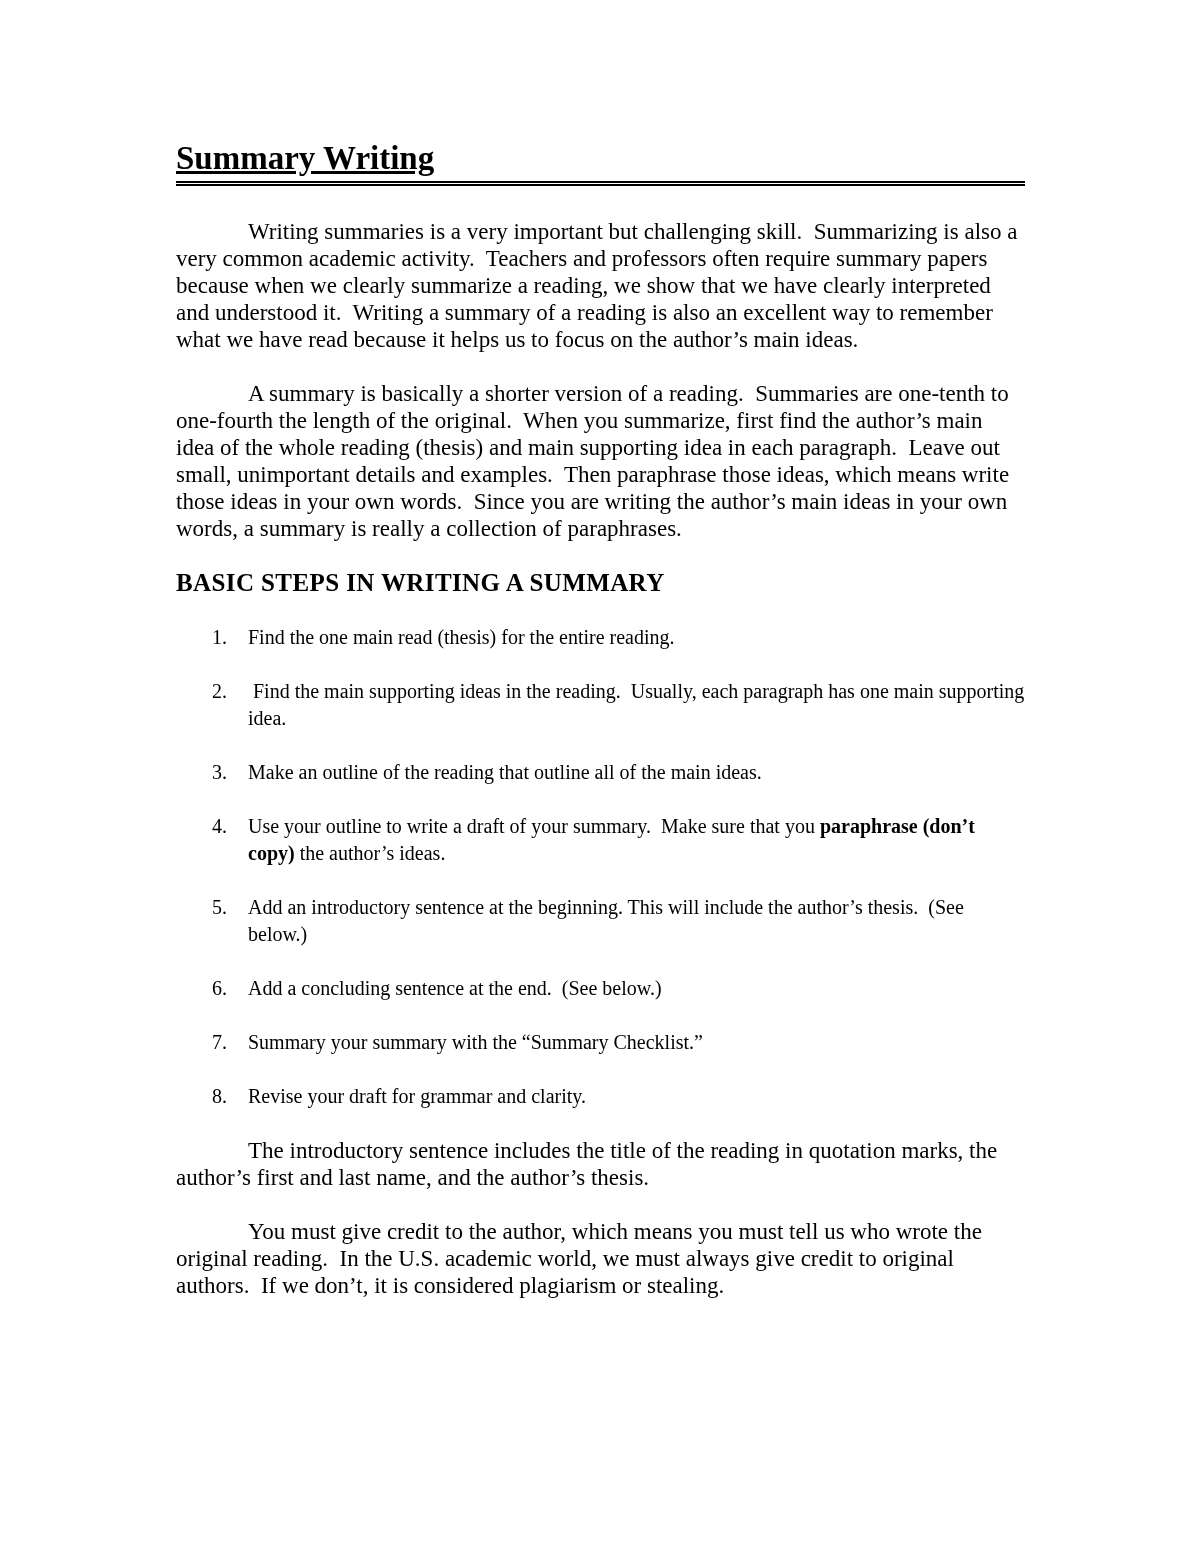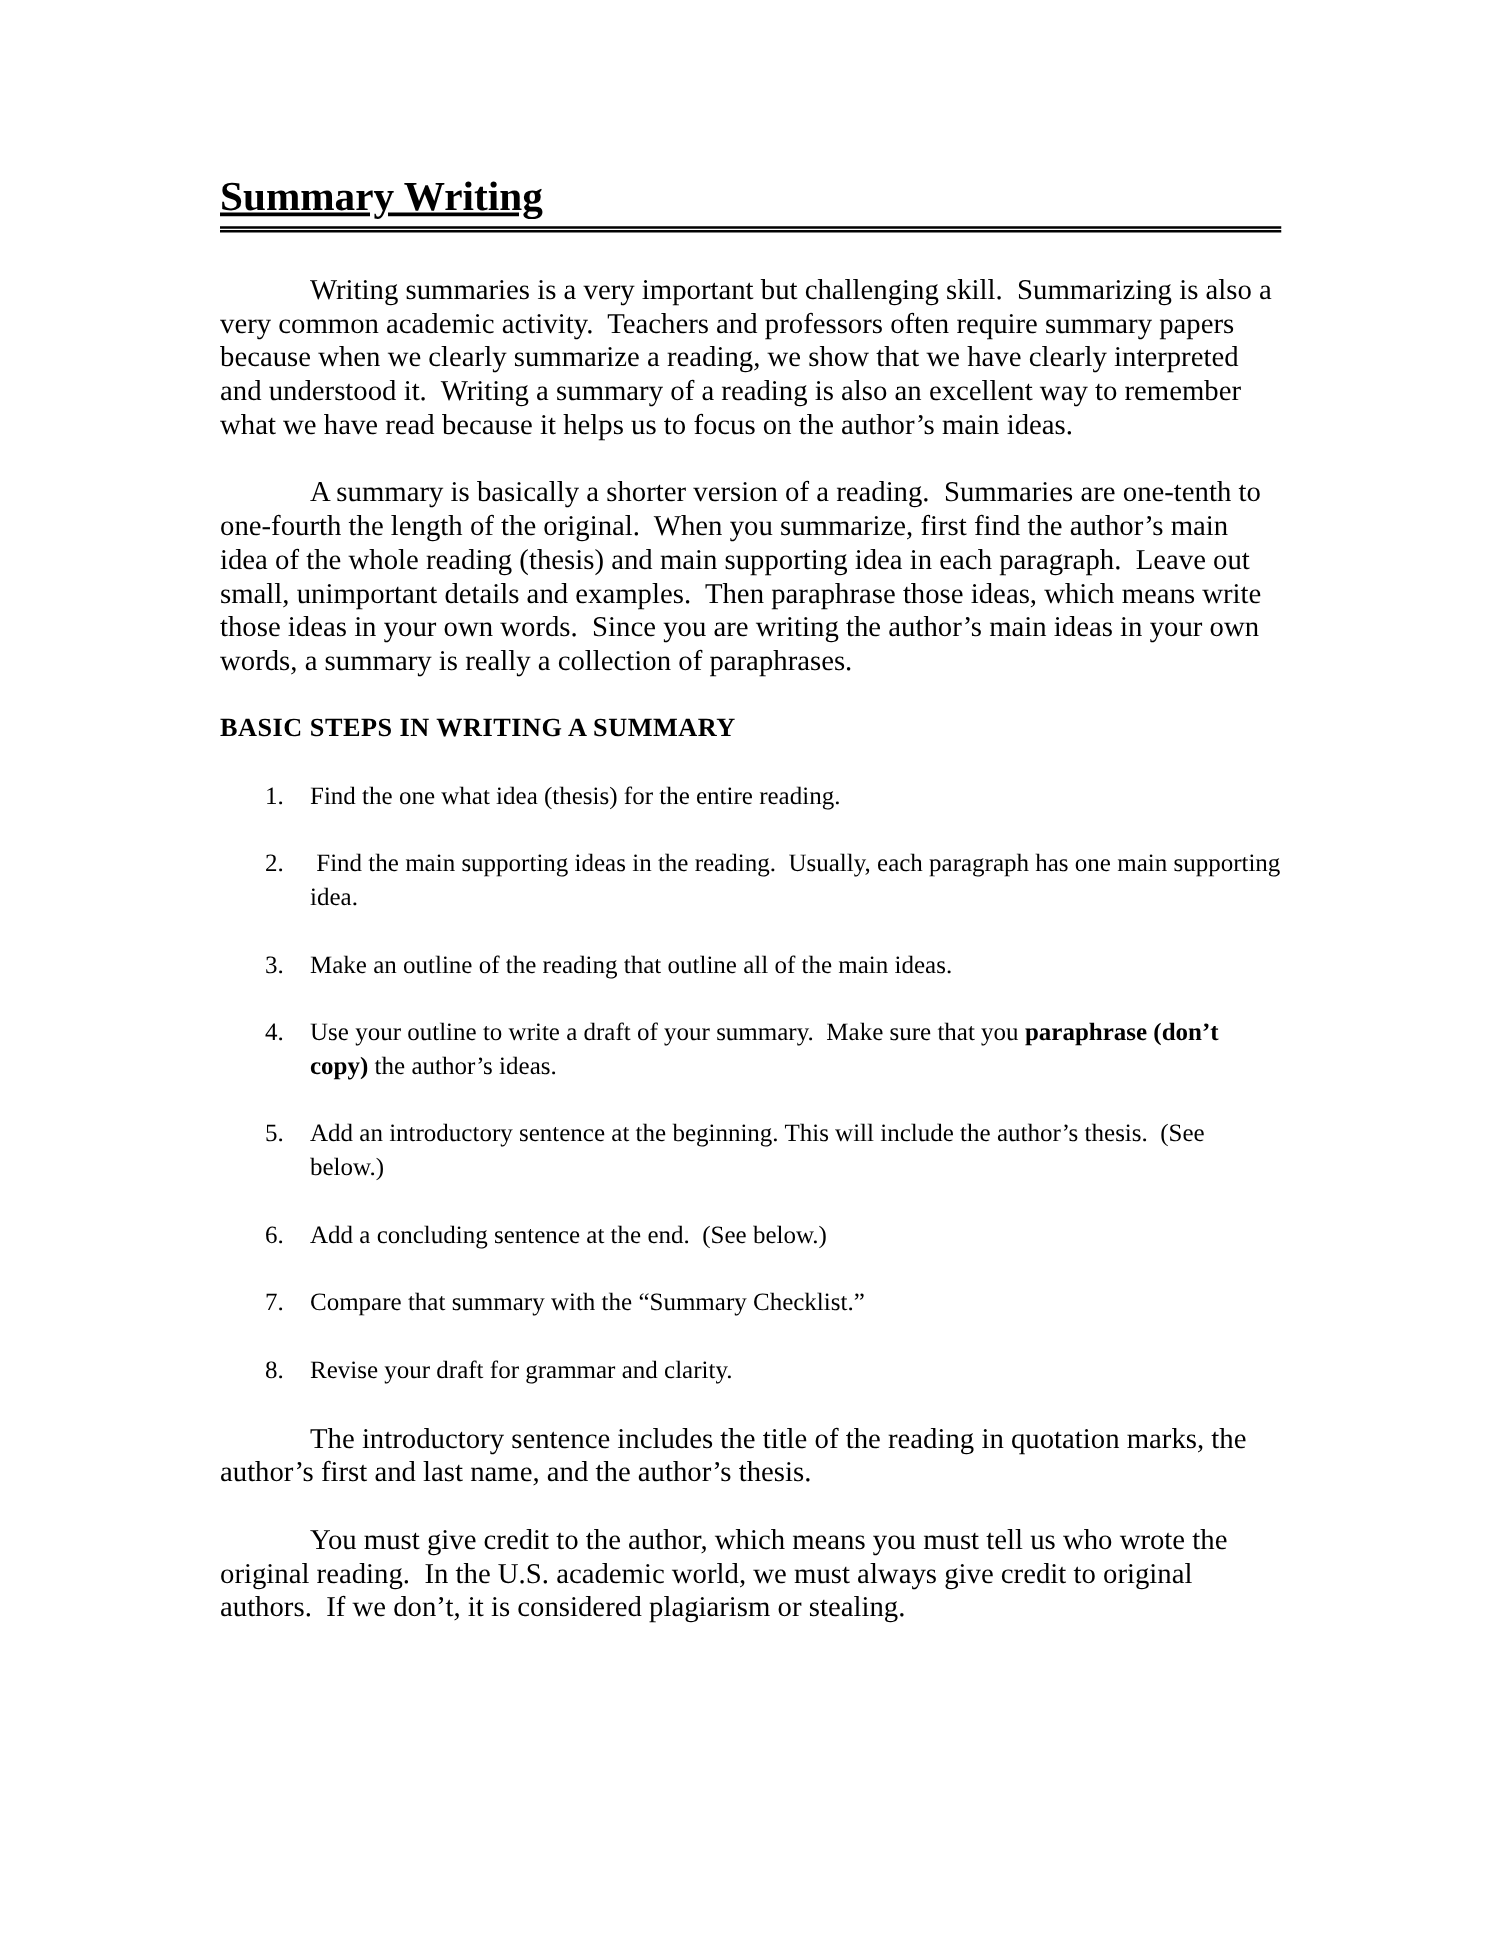--- a/index.html
+++ b/index.html
@@ -30,21 +30,21 @@
   .para {
     font-size: 23px;
     line-height: 27px;
     white-space: pre-wrap;
     margin-bottom: 27px;
   }
   .para.indent {
     text-indent: 72px;
   }
   .section-heading {
-    font-size: 21px;
+    font-size: 25px;
     font-weight: bold;
     line-height: 27px;
     letter-spacing: 0.4px;
     margin-top: 27px;
     margin-bottom: 28px;
   }
   .section-heading.second {
     margin-top: 54px;
   }
   .steps-list {
@@ -76,21 +76,21 @@
 
   <p class="para indent">Writing summaries is a very important but challenging skill.  Summarizing is also a very common academic activity.  Teachers and professors often require summary papers because when we clearly summarize a reading, we show that we have clearly interpreted and understood it.  Writing a summary of a reading is also an excellent way to remember what we have read because it helps us to focus on the author’s main ideas.</p>
 
   <p class="para indent">A summary is basically a shorter version of a reading.  Summaries are one-tenth to one-fourth the length of the original.  When you summarize, first find the author’s main idea of the whole reading (thesis) and main supporting idea in each paragraph.  Leave out small, unimportant details and examples.  Then paraphrase those ideas, which means write those ideas in your own words.  Since you are writing the author’s main ideas in your own words, a summary is really a collection of paraphrases.</p>
 
   <h2 class="section-heading">BASIC STEPS IN WRITING A SUMMARY</h2>
 
   <ol class="steps-list">
     <li class="step">
       <span class="num">1.</span>
-      <span class="txt">Find the one what idea (thesis) for the entire reading.</span>
+      <span class="txt">Find the one main read (thesis) for the entire reading.</span>
     </li>
     <li class="step">
       <span class="num">2.</span>
       <span class="txt"> Find the main supporting ideas in the reading.  Usually, each paragraph has one main supporting idea.</span>
     </li>
     <li class="step">
       <span class="num">3.</span>
       <span class="txt">Make an outline of the reading that outline all of the main ideas.</span>
     </li>
     <li class="step">
@@ -100,21 +100,21 @@
     <li class="step">
       <span class="num">5.</span>
       <span class="txt">Add an introductory sentence at the beginning. This will include the author’s thesis.  (See below.)</span>
     </li>
     <li class="step">
       <span class="num">6.</span>
       <span class="txt">Add a concluding sentence at the end.  (See below.)</span>
     </li>
     <li class="step">
       <span class="num">7.</span>
-      <span class="txt">Compare that summary with the “Summary Checklist.”</span>
+      <span class="txt">Summary your summary with the “Summary Checklist.”</span>
     </li>
     <li class="step">
       <span class="num">8.</span>
       <span class="txt">Revise your draft for grammar and clarity.</span>
     </li>
   </ol>
 
 
   <p class="para indent">The introductory sentence includes the title of the reading in quotation marks, the author’s first and last name, and the author’s thesis.</p>
 

